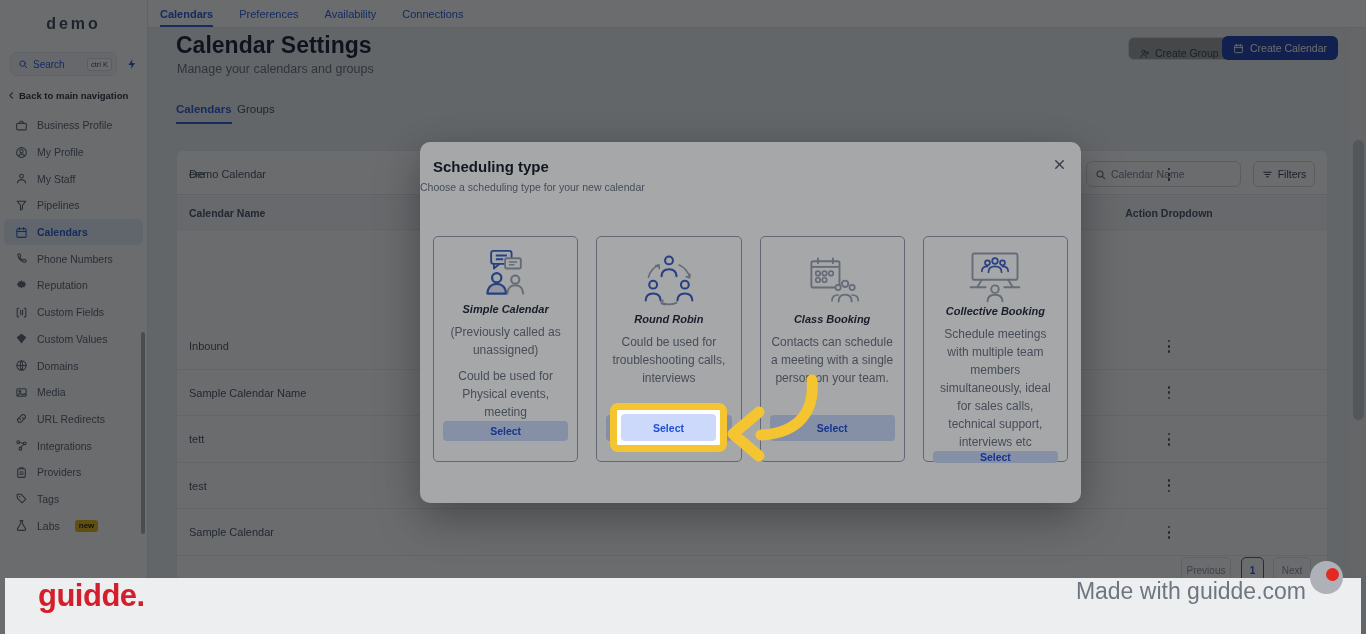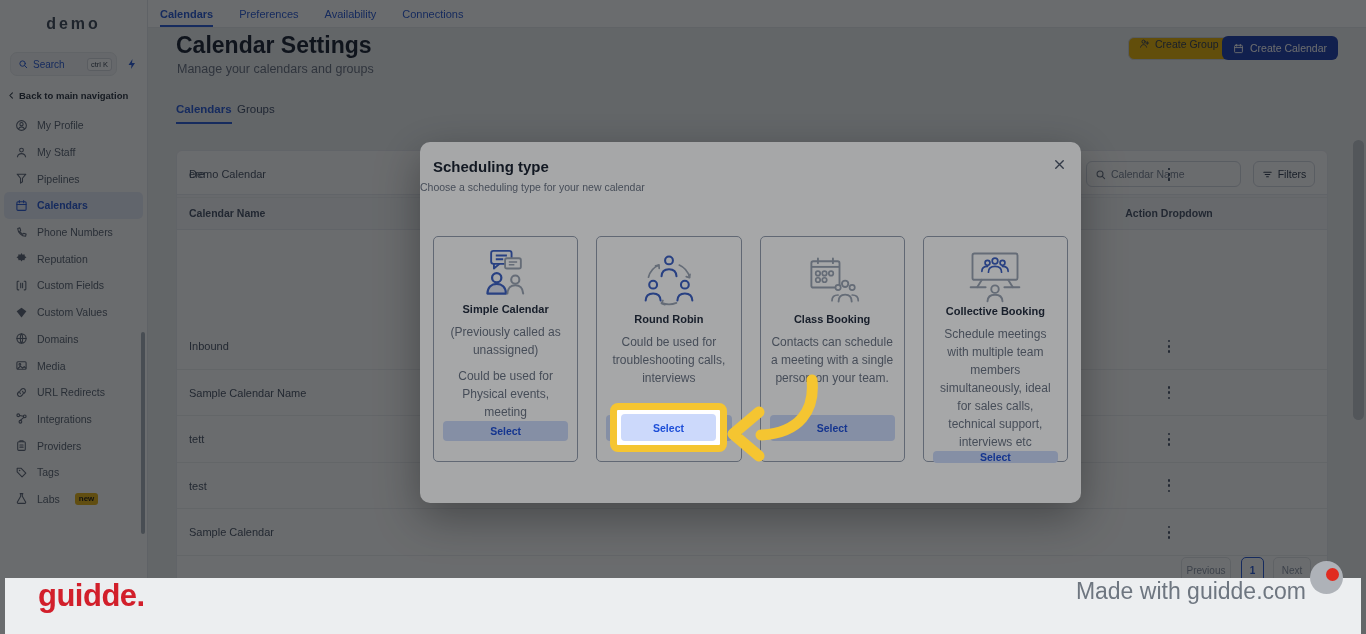--- a/index.html
+++ b/index.html
@@ -36,21 +36,21 @@
 
   
   .topnav { position:absolute; left:148px; right:0; top:0; height:28px; background:#fff; border-bottom:1px solid #e6e8ec; display:flex; padding-left:12px; gap:26px; }
   .topnav .tab { display:flex; align-items:center; font-size:11px; color:var(--accent); position:relative; }
   .topnav .tab.active { font-weight:700; }
   .topnav .tab.active::after { content:""; position:absolute; left:0; right:0; bottom:0; height:2px; background:var(--accent); }
 
   
   .page-title { position:absolute; left:176px; top:32px; font-size:23px; font-weight:700; color:#1a2233; }
   .page-sub { position:absolute; left:177px; top:62px; font-size:12.5px; color:#6a7383; }
-  .btn-outline { position:absolute; display:inline-flex; align-items:flex-start; gap:5px; border:1px solid #cfd4dd; border-radius:6px; background:#eab308; font-size:10.5px; color:#344054; padding:0 10px; }
+  .btn-outline { position:absolute; display:inline-flex; align-items:flex-end; gap:5px; border:1px solid #cfd4dd; border-radius:6px; background:#a3a3a3; font-size:10.5px; color:#344054; padding:0 10px; }
   .btn-group { left:1128px; top:37px; height:23px; }
   .btn-outline .icon { width:11px; height:11px; color:#344054; }
   .btn-primary { position:absolute; left:1222px; top:36px; height:24px; display:inline-flex; align-items:center; gap:6px; background:var(--primary_dark); color:#fff; border:none; border-radius:6px; font-size:10.5px; padding:0 11px; }
   .btn-primary .icon { width:11px; height:11px; color:#fff; }
   .ctab { position:absolute; top:103px; font-size:11.5px; padding-bottom:7px; }
   .ctab-cal { left:176px; color:var(--accent); font-weight:600; border-bottom:2px solid var(--accent); }
   .ctab-grp { left:237px; color:#42506a; }
 
   
   .table-card { position:absolute; left:176px; top:150px; width:1152px; height:434px; background:#fff; border:1px solid #e9ebf0; border-radius:6px; }
@@ -84,21 +84,21 @@
   
   .backdrop { position:absolute; inset:0; background:rgba(10,12,16,0.38); z-index:10; }
 
   .modal { position:absolute; left:420px; top:142px; width:661px; height:361px; background:#fff; border-radius:10px; z-index:20; box-shadow:0 14px 44px rgba(0,0,0,.35); }
   .m-title { position:absolute; left:13px; top:16px; font-size:15px; font-weight:700; color:#18202e; }
   .m-sub { position:absolute; left:0; top:39px; font-size:10.5px; color:#6a7383; }
   .m-close { position:absolute; right:14px; top:15px; width:15px; height:15px; color:#4a5568; cursor:pointer; }
   .m-cards { position:absolute; left:13px; right:13px; top:94px; bottom:41px; display:flex; gap:18px; }
   .m-card { flex:1; border:1px solid #939dae; border-radius:5px; padding:8px 9px 20px; display:flex; flex-direction:column; align-items:center; text-align:center; background:#fff; }
   .m-ico { height:62px; margin-top:4px; display:flex; align-items:center; justify-content:center; }
-  .m-card-title { font-size:11px; font-weight:700; color:#232c3d; margin-top:2px; }
+  .m-card-title { font-size:11px; font-weight:700; color:#232c3d; margin-top:2px;font-style:italic; }
   .m-line { font-size:12px; color:#6a7383; line-height:1.5; margin-top:8px; }
   .m-select { margin-top:auto; width:100%; height:26px; border:none; border-radius:4px; background:var(--select_bg); color:var(--select_text); font-size:10.5px; font-weight:700; font-family:inherit; }
 
   .dim { position:absolute; inset:0; background:rgba(8,10,14,0.36); z-index:30; }
 
   .hl { position:absolute; left:610px; top:403px; width:117px; height:49px; background:#fff; border:7px solid var(--highlight_yellow); border-radius:8px; z-index:40; display:flex; padding:4px; }
   .hl-btn { flex:1; background:var(--select_bg); border:none; border-radius:4px; color:var(--select_text); font-size:10.5px; font-weight:700; font-family:inherit; }
   .arrow { position:absolute; left:715px; top:372px; z-index:40; }
 
   
@@ -141,20 +141,29 @@
       <div class="back-row">
         <span class="icon">
             <svg viewBox="0 0 24 24" fill="none" stroke="currentColor" stroke-linecap="round" stroke-linejoin="round" stroke-width="2.8">
               <path d="M14.5 5 7.5 12l7 7"></path>
             </svg>
           </span>
         <span>Back to main navigation</span>
       </div>
 
       <div class="nav">
+        <div class="nav-item">
+            <span class="icon">
+              <svg viewBox="0 0 24 24" fill="none" stroke="currentColor" stroke-linecap="round" stroke-linejoin="round" stroke-width="2">
+                <rect x="3" y="8" width="18" height="12" rx="2"></rect>
+                <path d="M9 8V6a2 2 0 0 1 2-2h2a2 2 0 0 1 2 2v2"></path>
+              </svg>
+            </span>
+            <span>Business Profile</span>
+          </div>
         <div class="nav-item">
             <span class="icon">
               <svg viewBox="0 0 24 24" fill="none" stroke="currentColor" stroke-linecap="round" stroke-linejoin="round" stroke-width="2">
                 <circle cx="12" cy="12" r="9"></circle>
                 <circle cx="12" cy="9.5" r="3"></circle>
                 <path d="M6.5 18.5c1-2.6 3-4 5.5-4s4.5 1.4 5.5 4"></path>
               </svg>
             </span>
             <span>My Profile</span>
           </div>

